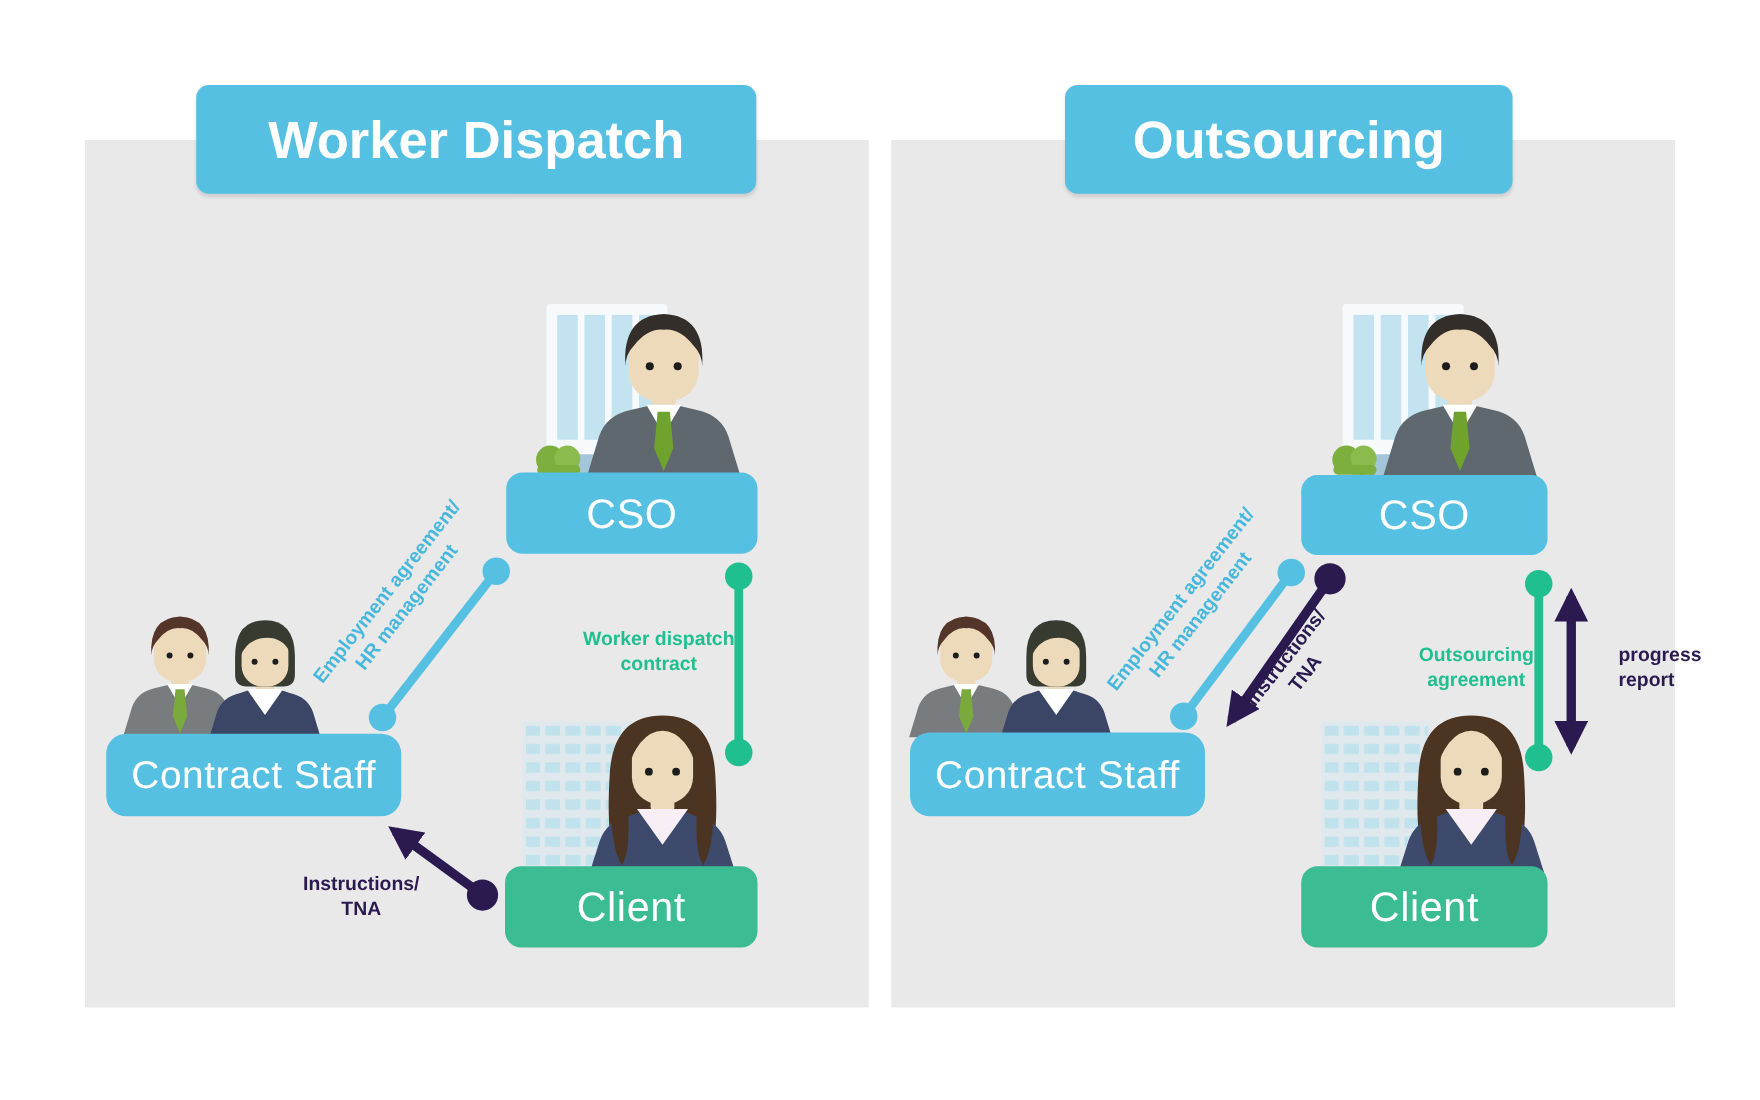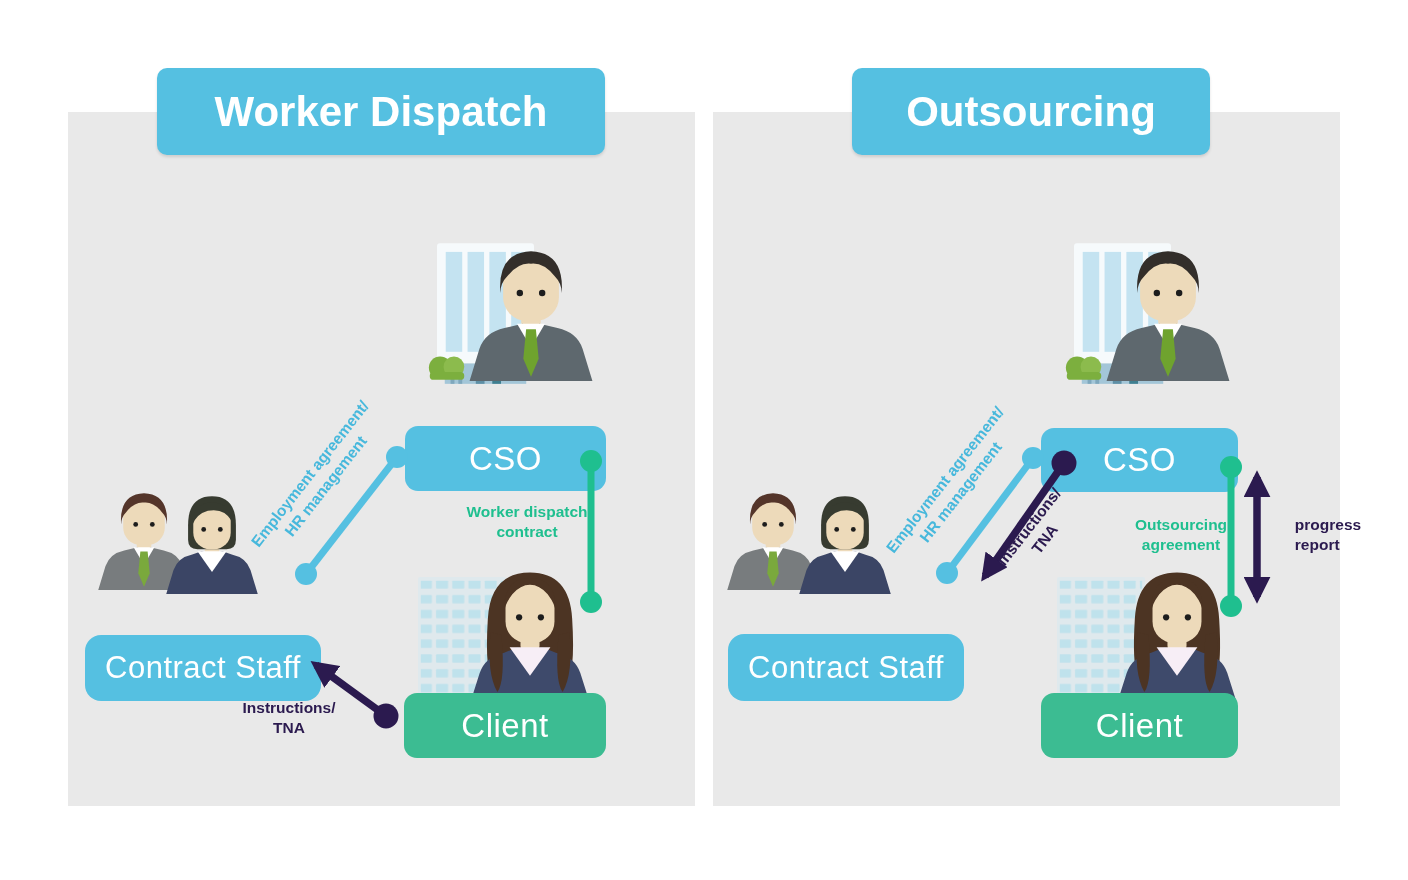--- a/index.html
+++ b/index.html
@@ -10,21 +10,21 @@
   .canvas{position:relative;width:1408px;height:880px;background:var(--canvas_bg);
     overflow:hidden;font-family:"Liberation Sans",sans-serif;}
   .panel{position:absolute;top:112px;width:627px;height:694px;background:var(--panel_bg);z-index:0;}
   .layer{position:absolute;left:0;top:0;z-index:1;pointer-events:none;}
   .layer.connectors{z-index:3;}
   .banner{position:absolute;top:68px;height:87px;background:var(--cyan);border-radius:10px;
     color:var(--box_text);font-size:42px;font-weight:bold;display:flex;align-items:center;
     justify-content:center;z-index:5;box-shadow:0 2px 3px rgba(0,0,0,.12);}
   .node{position:absolute;border-radius:13px;color:var(--box_text);display:flex;align-items:center;
     justify-content:center;z-index:2;letter-spacing:.5px;}
-  .node.cyan{background:var(--cyan);margin-top:48px;}
+  .node.cyan{background:var(--cyan);}
   .node.green{background:var(--green);}
   .conn-label{position:absolute;z-index:4;font-weight:bold;font-size:15.5px;line-height:1.28;
     white-space:pre-line;text-align:center;transform:translate(-50%,-50%);}
   .conn-label.rot{transform:translate(-50%,-50%) rotate(-52deg);}
   .c-cyan{color:var(--cyan_text);}
   .c-green{color:var(--green_line);}
   .c-purple{color:var(--purple);}
   .stroke-cyan{stroke:var(--cyan);}
   .stroke-green{stroke:var(--green_line);}
   .stroke-purple{stroke:var(--purple);}

